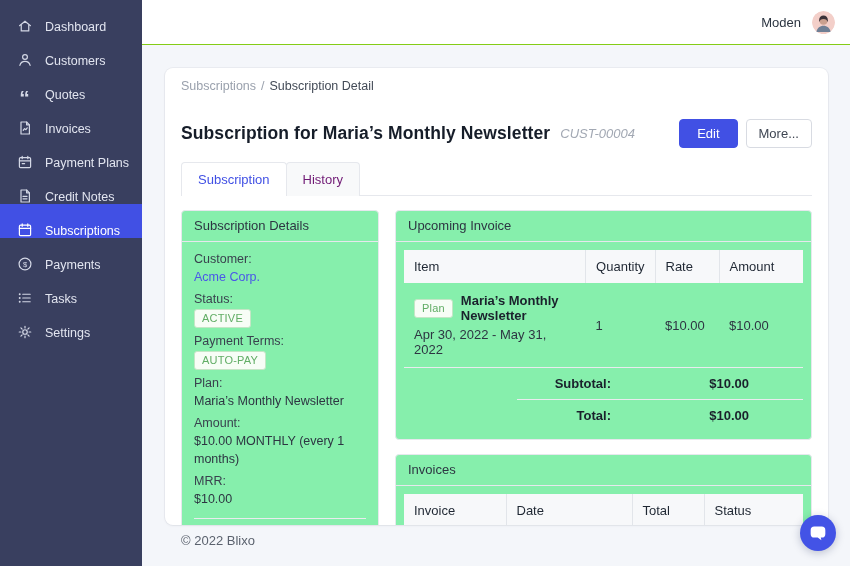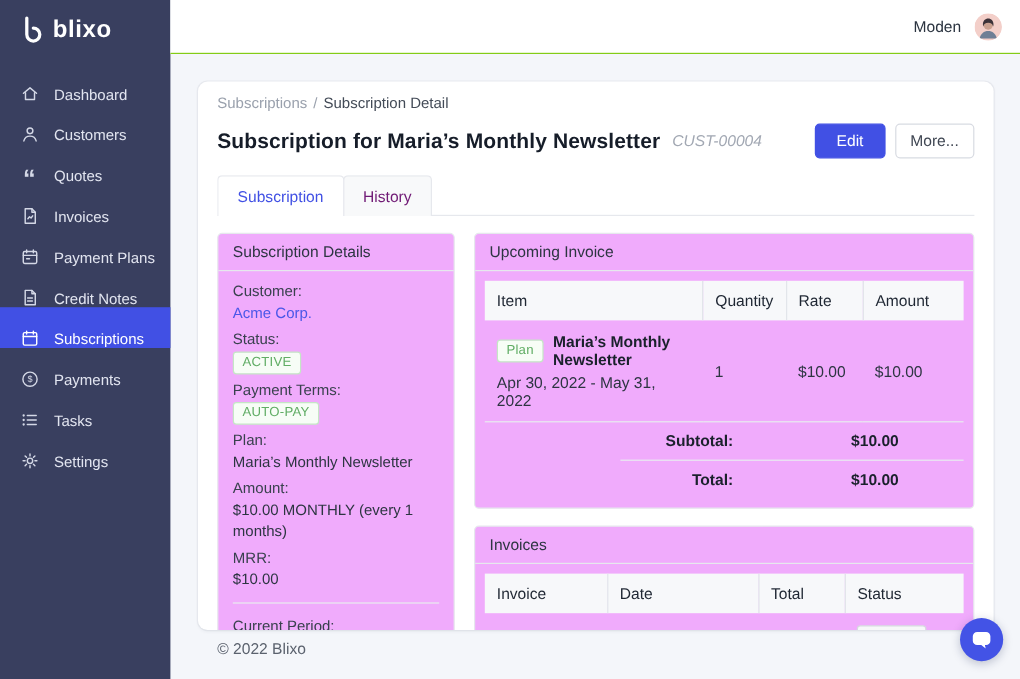--- a/index.html
+++ b/index.html
@@ -33,36 +33,36 @@
   .user-name{font-size:13px;color:#2b3440;cursor:pointer;}
   .avatar{width:23px;height:23px;border-radius:50%;overflow:hidden;cursor:pointer;flex:none;}
   .avatar svg{display:block;}
   .content{flex:1;padding:23px 22px 0 23px;min-height:0;}
   .card{background:#fff;border-radius:8px;height:457px;overflow:hidden;padding:10px 16px 16px;
     box-shadow:0 0 0 1px rgba(20,30,55,.045),0 1px 3px rgba(20,30,55,.05);}
   
   .breadcrumb{font-size:12.5px;color:#9aa1ad;line-height:16px;}
   .bc-sep{margin:0 5px;}
   .bc-current{color:#434b57;}
-  .title-row{display:flex;align-items:center;margin-top:8px;height:30px;justify-content:flex-end;}
+  .title-row{display:flex;align-items:center;margin-top:24px;height:30px;justify-content:flex-end;}
   .page-title{font-size:17.5px;font-weight:700;color:#161d29;margin:0;letter-spacing:.1px;}
   .cust-code{font-size:13px;color:#a2a8b3;margin-left:10px;font-style:italic;}
   .title-spacer{flex:1;}
   .btn{font-size:13px;border-radius:4px;cursor:pointer;font-family:inherit;}
   .btn-edit{background:var(--accent);color:#fff;border:1px solid var(--accent);padding:6px 17px;}
   .btn-more{background:#fff;color:#3f4652;border:1px solid #d8dbe2;padding:6px 12px;margin-left:8px;}
   
   .tabs{display:flex;margin-top:14px;border-bottom:1px solid #e6e8ed;}
   .tab{font-size:13px;padding:9px 16px;border:1px solid #e6e8ed;border-bottom:none;
     border-radius:4px 4px 0 0;margin-bottom:-1px;cursor:pointer;}
   .tab.active{color:var(--accent);background:#fff;box-shadow:0 1px 0 #fff;}
   .tab.inactive{color:#701a75;background:#f8f9fa;margin-left:-1px;}
   
   .panels{display:flex;gap:16px;margin-top:14px;align-items:flex-start;}
-  .panel{border:1px solid #e6e8ed;border-radius:4px;background:#f0abfc;}
+  .panel{border:1px solid #e6e8ed;border-radius:4px;background:#86efac;}
   .panel-header{font-size:13px;color:#2d3542;padding:7px 12px;border-bottom:1px solid #e6e8ed;line-height:16px;}
   
   .details-panel{width:198px;min-width:198px;}
   .details-body{padding:8px 12px 12px;}
   .dfield{margin-bottom:4px;}
   .dlabel{font-size:12.5px;color:#39414e;line-height:18px;}
   .dvalue{font-size:12.5px;color:#2d3542;line-height:18px;}
   .link{color:var(--link);cursor:pointer;text-decoration:none;}
   .badge-green{display:inline-block;font-size:11px;color:var(--badge-green-text);
     border:1px solid var(--badge-green-border);background:var(--badge-green-bg);
@@ -91,26 +91,20 @@
   
   .footer{padding:8px 0 0 16px;font-size:13px;color:#5b626e;}
   .chat-btn{position:absolute;right:14px;bottom:15px;width:36px;height:36px;border-radius:50%;
     background:var(--chat-bg);display:flex;align-items:center;justify-content:center;cursor:pointer;
     box-shadow:0 2px 8px rgba(20,30,80,.25);border:none;}
 </style>
 </head>
 <body>
 
 <aside class="sidebar">
-  <div class="logo">
-    <svg width="21" height="25" viewBox="0 0 20 24">
-      <path d="M6 2v13.2a5.2 5.2 0 1 0 5.2-5.2" fill="none" stroke="#fff" stroke-width="2.6" stroke-linecap="round"></path>
-    </svg>
-    <span class="logo-text">blixo</span>
-  </div>
   <nav class="nav">
     <div class="nav-item">
       <span class="nav-icon">
         <svg viewBox="0 0 20 20">
             <path d="M3.2 9.6 10 4l6.8 5.6"></path>
             <path d="M5.3 9v7.2h9.4V9"></path>
           </svg>
       </span>
       <span>Dashboard</span>
     </div>

